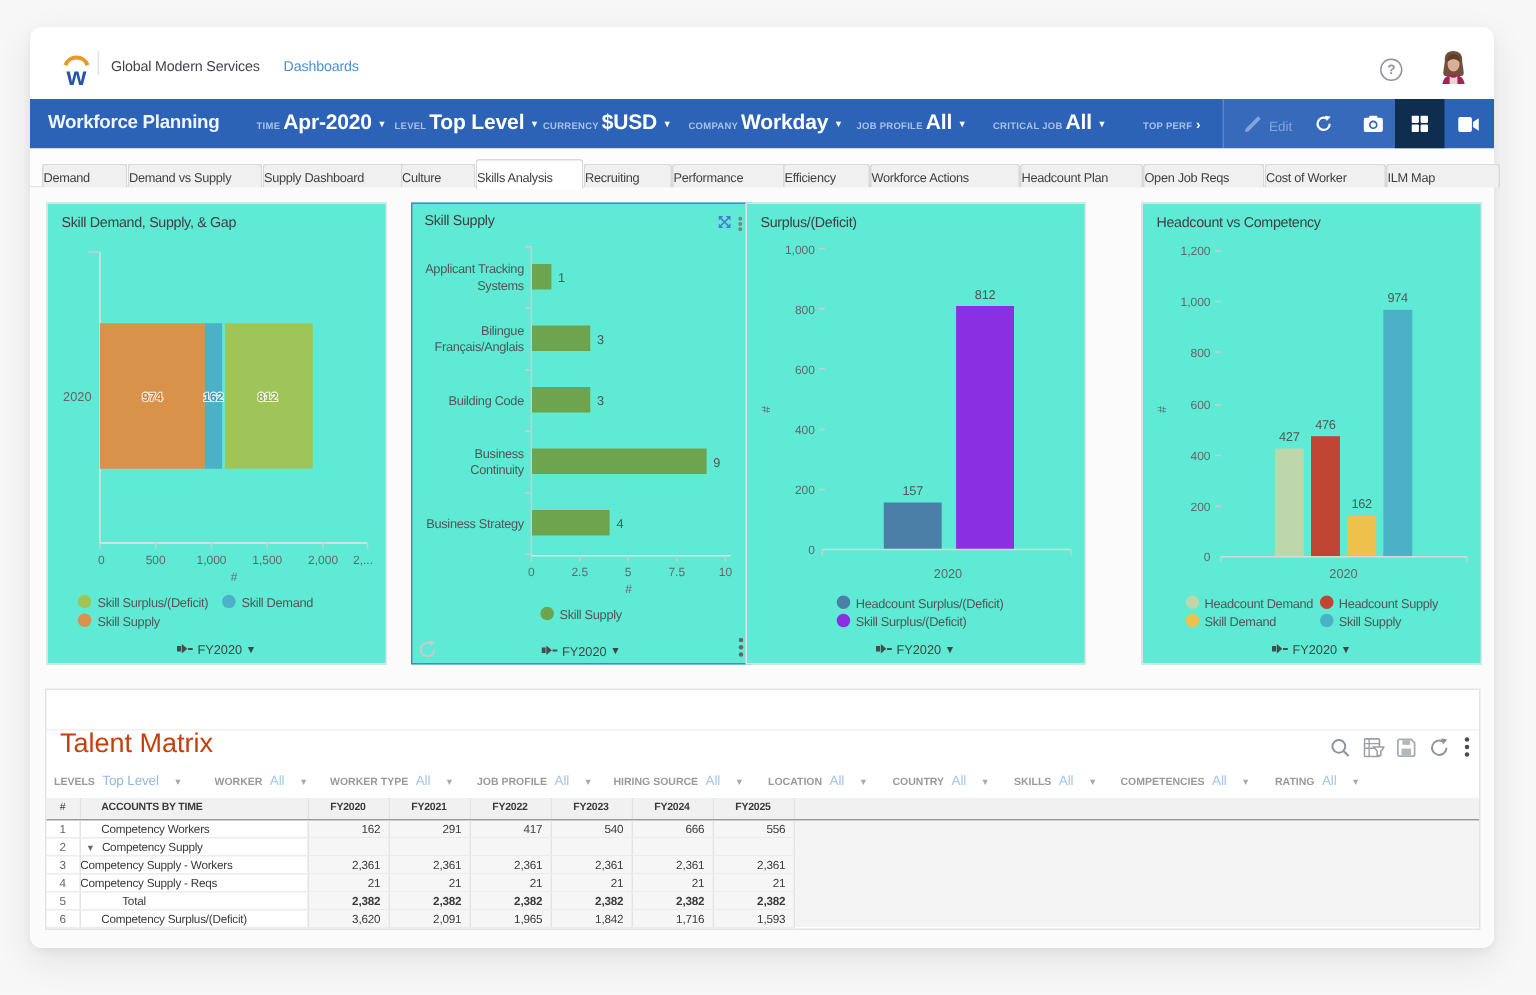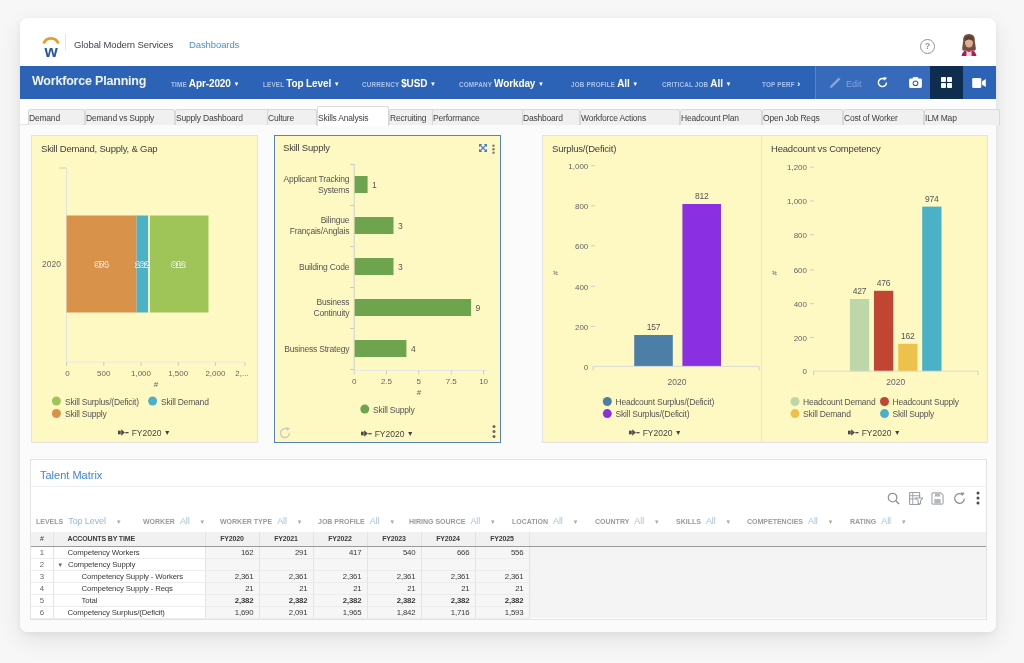--- a/index.html
+++ b/index.html
@@ -10,30 +10,30 @@
 .topbar { position:absolute; left:0; top:0; width:100%; height:48px; }
 .gms { position:absolute; left:54px; top:21px; font-size:9.5px; letter-spacing:-0.1px; color:#3f4450; }
 .dash { position:absolute; left:169px; top:21px; font-size:9.5px; letter-spacing:-0.1px; color:#4a90d2; }
 .tdivider { position:absolute; left:44.5px; top:16px; width:1px; height:16px; background:#e4e4e4; }
 .qcircle { position:absolute; left:900px; top:21px; width:15px; height:15px; border:1.3px solid #8f9399; border-radius:50%; color:#8f9399; font-size:9px; text-align:center; line-height:13px; font-weight:bold; }
 
 .bluebar { position:absolute; left:0; top:48px; width:100%; height:33px; background:#2d63b7; }
 .bluebar .title { position:absolute; left:12px; top:8px; font-size:12.5px; font-weight:bold; color:#eef4fc; letter-spacing:-0.2px; }
 .flt { position:absolute; top:-1px; height:33px; line-height:33px; white-space:nowrap; }
 .flt .lab { font-size:6.3px; color:#aac2ea; font-weight:bold; letter-spacing:.2px; }
-.flt .val { font-size:10px; color:#fff; font-weight:bold; letter-spacing:-0.1px; }
+.flt .val { font-size:14px; color:#fff; font-weight:bold; letter-spacing:-0.1px; }
 .flt .car { font-size:6px; color:#fff; vertical-align:1.5px; }
 .rsec { position:absolute; left:795px; top:0; width:115px; height:33px; background:rgba(255,255,255,.05); border-left:1px solid rgba(255,255,255,.18); }
 .navybox { position:absolute; left:890px; top:0; width:33px; height:33px; background:#0f2d4e; }
 
 .tabstrip { position:absolute; left:0; top:81px; width:100%; height:26px; background:#fdfdfd; border-bottom:1px solid #e3e3e3; }
 .tab { position:absolute; top:10px; height:16px; background:#f0f0f1; border:1px solid #d9d9d9; border-bottom:none; border-radius:2.5px 2.5px 0 0; font-size:8.5px; letter-spacing:-0.2px; color:#3f3f3f; text-align:left; line-height:16px; }
 .tab.sel { background:#fff; top:7px; height:20px; line-height:22px; z-index:2; }
 .content { position:absolute; left:0; top:107px; width:100%; height:507px; background:#fbfbfb; border-radius:0 0 8px 8px; }
-.card { position:absolute; top:10px; width:227px; height:308px; background:#fef9c3; border:1px solid #e3e3e4; }
+.card { position:absolute; top:10px; width:227px; height:308px; background:#5eead4; border:1px solid #e3e3e4; }
 .card.sel { border:1.5px solid #5283c9; }
 .ctitle { position:absolute; left:9px; top:7px; font-size:9.5px; letter-spacing:-0.2px; color:#404040; }
 .footer { position:absolute; bottom:4.5px; width:100%; text-align:center; font-size:8.5px; color:#444; }
 .panel { position:absolute; left:10px; top:334px; width:957px; height:161px; background:#fff; border:1px solid #e3e3e4; }
 .frow { position:absolute; left:0; top:50px; width:100%; height:14px; }
 .fg { position:absolute; top:0; white-space:nowrap; }
 .plab { font-size:7px; color:#9a9a9a; font-weight:bold; letter-spacing:0; margin-right:5px; }
 .pval, .pval2 { font-size:9px; color:#a5c4e4; letter-spacing:-0.1px; }
 .pval2 { color:#93b9de; }
 .pcar { font-size:7px; color:#a9a9a9; margin-left:11px; }
@@ -103,22 +103,22 @@
       <path d="M10.8 3.6 L15 1 L15 10 L10.8 7.4 Z" fill="#fff"></path>
     </svg>
   </div>
   <div class="tabstrip">
     <div class="tab" style="left:8px;width:57px">Demand</div>
     <div class="tab" style="left:65px;width:90px">Demand vs Supply</div>
     <div class="tab" style="left:155px;width:100px">Supply Dashboard</div>
     <div class="tab" style="left:247px;width:50px">Culture</div>
     <div class="tab sel" style="left:297px;width:72px">Skills Analysis</div>
     <div class="tab" style="left:369px;width:59px">Recruiting</div>
-    <div class="tab" style="left:412px;width:97px">Performance</div>
-    <div class="tab" style="left:502px;width:58px">Dashboard</div>
+    <div class="tab" style="left:428px;width:97px">Performance</div>
+    <div class="tab" style="left:502px;width:58px">Efficiency</div>
     <div class="tab" style="left:560px;width:100px">Workforce Actions</div>
     <div class="tab" style="left:660px;width:82px">Headcount Plan</div>
     <div class="tab" style="left:742px;width:81px">Open Job Reqs</div>
     <div class="tab" style="left:823px;width:81px">Cost of Worker</div>
     <div class="tab" style="left:904px;width:76px">ILM Map</div>
   </div>
   <div class="content">
 
     <div class="card" style="left:11px">
       <div class="ctitle">Skill Demand, Supply, &amp; Gap</div>
@@ -246,21 +246,21 @@
             <circle cx="2" cy="11.4" r="1.5"></circle>
           </g>
       </svg>
       <div class="footer" style="bottom:3px"><svg width="11" height="9" viewBox="0 0 12 9" style="vertical-align:-1px">
             <rect x="0" y="2.5" width="3" height="4" fill="#4a4a4a"></rect>
             <path d="M3.5 1 L3.5 8 L7.5 4.5 Z" fill="#4a4a4a"></path>
             <rect x="8" y="4" width="3.5" height="1.4" fill="#4a4a4a"></rect>
           </svg> FY2020 <span style="font-size:7px;vertical-align:1px">▼</span></div>
     </div>
 
-    <div class="card" style="left:522px">
+    <div class="card" style="left:477px">
       <div class="ctitle">Surplus/(Deficit)</div>
       <svg class="abs" style="left:0;top:0" width="225" height="290" viewBox="0 0 225 290">
         <g font-size="8" fill="#666" text-anchor="end">
           <text x="45.3" y="33">1,000</text>
             <text x="45.3" y="73">800</text>
             <text x="45.3" y="113">600</text>
           <text x="45.3" y="153.5">400</text>
             <text x="45.3" y="193.5">200</text>
             <text x="45.3" y="233.5">0</text>
         </g>
@@ -337,21 +337,21 @@
         <text x="130.5" y="281" font-size="8.5" letter-spacing="-0.2" fill="#555">Skill Supply</text>
       </svg>
       <div class="footer"><svg width="11" height="9" viewBox="0 0 12 9" style="vertical-align:-1px">
             <rect x="0" y="2.5" width="3" height="4" fill="#4a4a4a"></rect>
             <path d="M3.5 1 L3.5 8 L7.5 4.5 Z" fill="#4a4a4a"></path>
             <rect x="8" y="4" width="3.5" height="1.4" fill="#4a4a4a"></rect>
           </svg> FY2020 <span style="font-size:7px;vertical-align:1px">▼</span></div>
     </div>
 
     <div class="panel">
-      <div class="abs" style="left:9px;top:9px;font-size:11px;color:#3b82f6">Talent Matrix</div>
+      <div class="abs" style="left:9px;top:25px;font-size:18px;color:#c2410c">Talent Matrix</div>
       <svg class="abs" style="left:856px;top:32px" width="13" height="13" viewBox="0 0 14 14">
         <circle cx="6" cy="6" r="4.6" fill="none" stroke="#8e9398" stroke-width="1.4"></circle>
         <line x1="9.5" y1="9.5" x2="13" y2="13" stroke="#8e9398" stroke-width="1.5"></line>
       </svg>
       <svg class="abs" style="left:878px;top:32px" width="14" height="13" viewBox="0 0 15 14">
         <rect x="0.6" y="0.6" width="10.8" height="12.8" rx="0.8" fill="none" stroke="#9aa0a5" stroke-width="1.2"></rect>
         <line x1="0.6" y1="4" x2="11.4" y2="4" stroke="#9aa0a5" stroke-width="1"></line>
         <line x1="0.6" y1="7.4" x2="11.4" y2="7.4" stroke="#9aa0a5" stroke-width="1"></line>
         <line x1="4" y1="0.6" x2="4" y2="13.4" stroke="#9aa0a5" stroke-width="1"></line>
         <path d="M7.2 6.5 L15 6.5 L12.4 9.4 L12.4 12.6 L9.8 12.6 L9.8 9.4 Z" fill="#fff" stroke="#9aa0a5" stroke-width="1.1"></path>
@@ -426,32 +426,32 @@
               <td class="n"></td>
               <td class="n"></td>
               <td class="n"></td>
               <td class="n"></td>
               <td class="n"></td>
               <td class="n"></td>
               <td class="fill"></td>
             </tr>
         <tr>
               <td class="c g">3</td>
-              <td style="padding-left:28px">Competency Supply - Workers</td>
+              <td style="">Competency Supply - Workers</td>
               <td class="n">2,361</td>
               <td class="n">2,361</td>
               <td class="n">2,361</td>
               <td class="n">2,361</td>
               <td class="n">2,361</td>
               <td class="n">2,361</td>
               <td class="fill"></td>
             </tr>
         <tr>
               <td class="c g">4</td>
-              <td style="padding-left:28px">Competency Supply - Reqs</td>
+              <td style="">Competency Supply - Reqs</td>
               <td class="n">21</td>
               <td class="n">21</td>
               <td class="n">21</td>
               <td class="n">21</td>
               <td class="n">21</td>
               <td class="n">21</td>
               <td class="fill"></td>
             </tr>
         <tr>
               <td class="c g">5</td>
@@ -460,21 +460,21 @@
               <td class="n b">2,382</td>
               <td class="n b">2,382</td>
               <td class="n b">2,382</td>
               <td class="n b">2,382</td>
               <td class="n b">2,382</td>
               <td class="fill"></td>
             </tr>
         <tr>
               <td class="c g">6</td>
               <td style="padding-left:14px">Competency Surplus/(Deficit)</td>
-              <td class="n">1,690</td>
+              <td class="n">3,620</td>
               <td class="n">2,091</td>
               <td class="n">1,965</td>
               <td class="n">1,842</td>
               <td class="n">1,716</td>
               <td class="n">1,593</td>
               <td class="fill"></td>
             </tr>
       </tbody>
         </table>
     </div>

